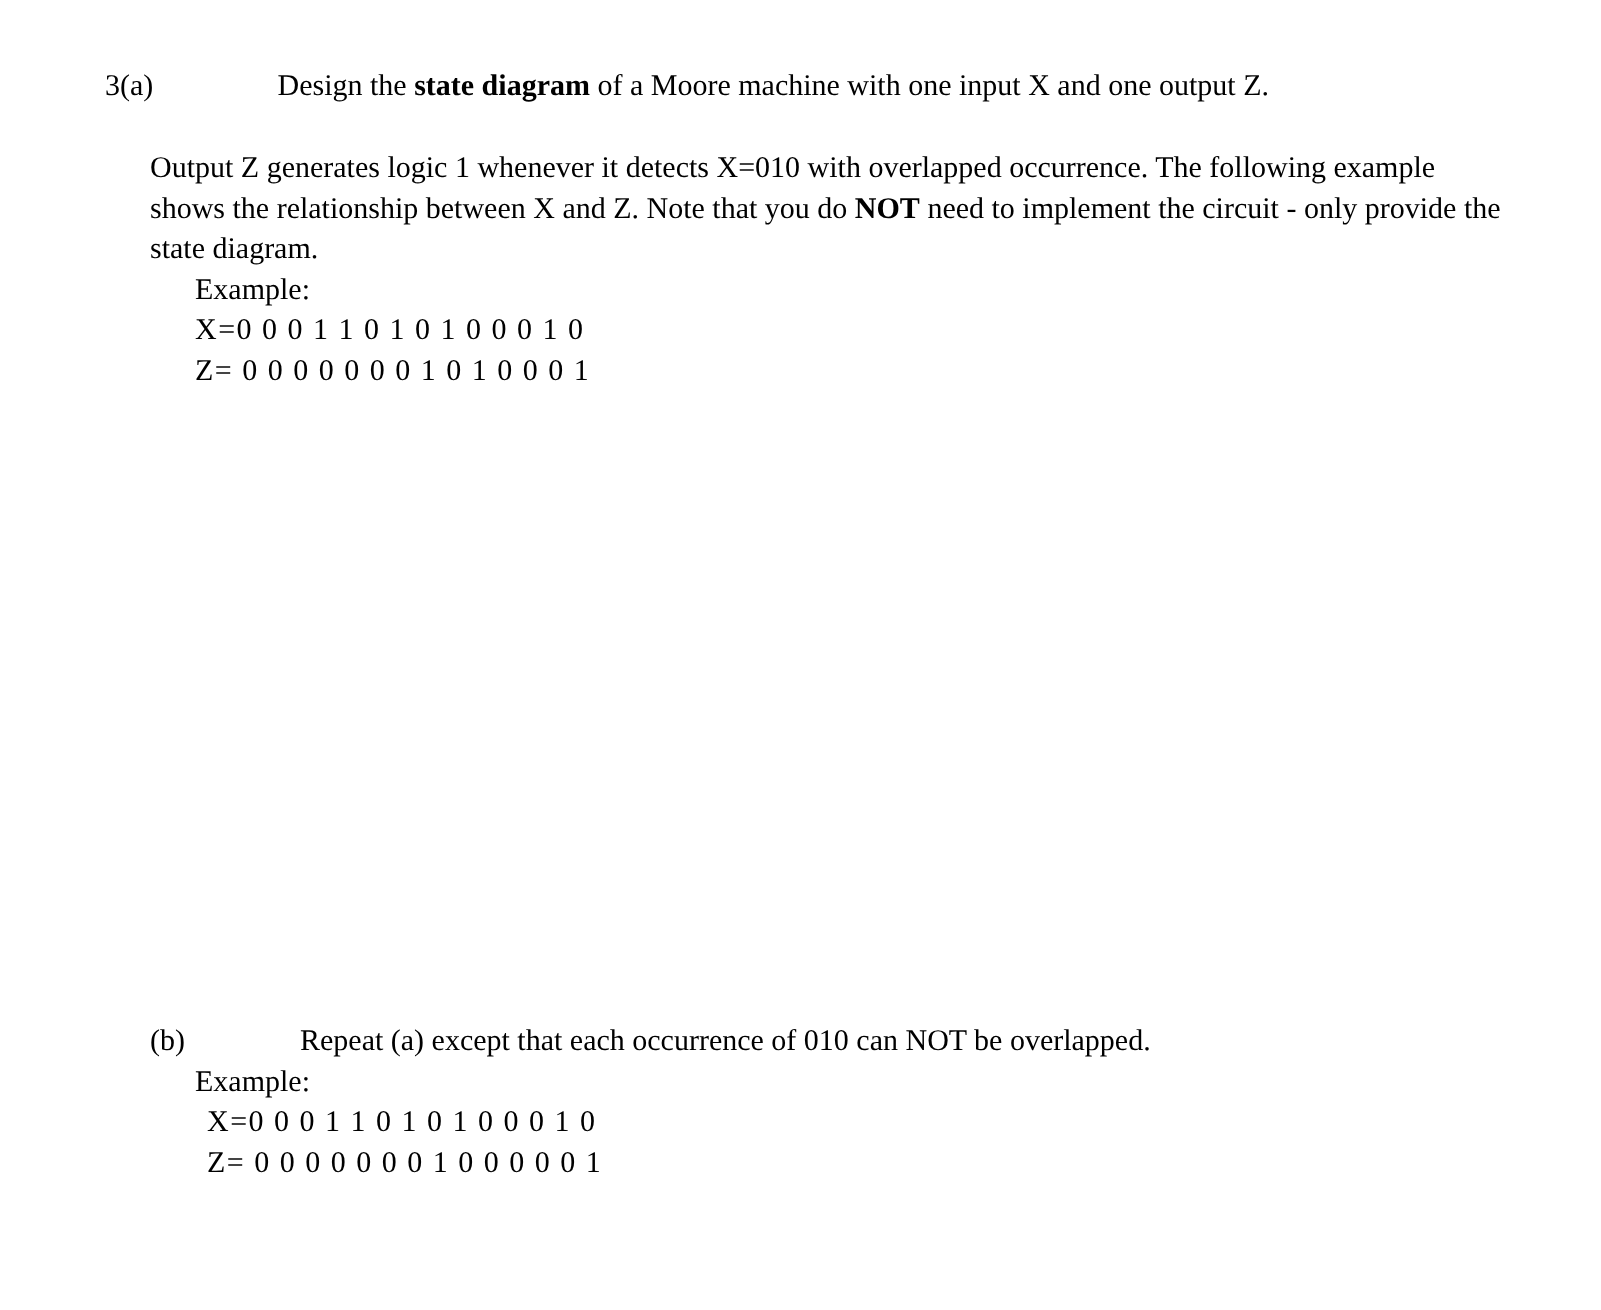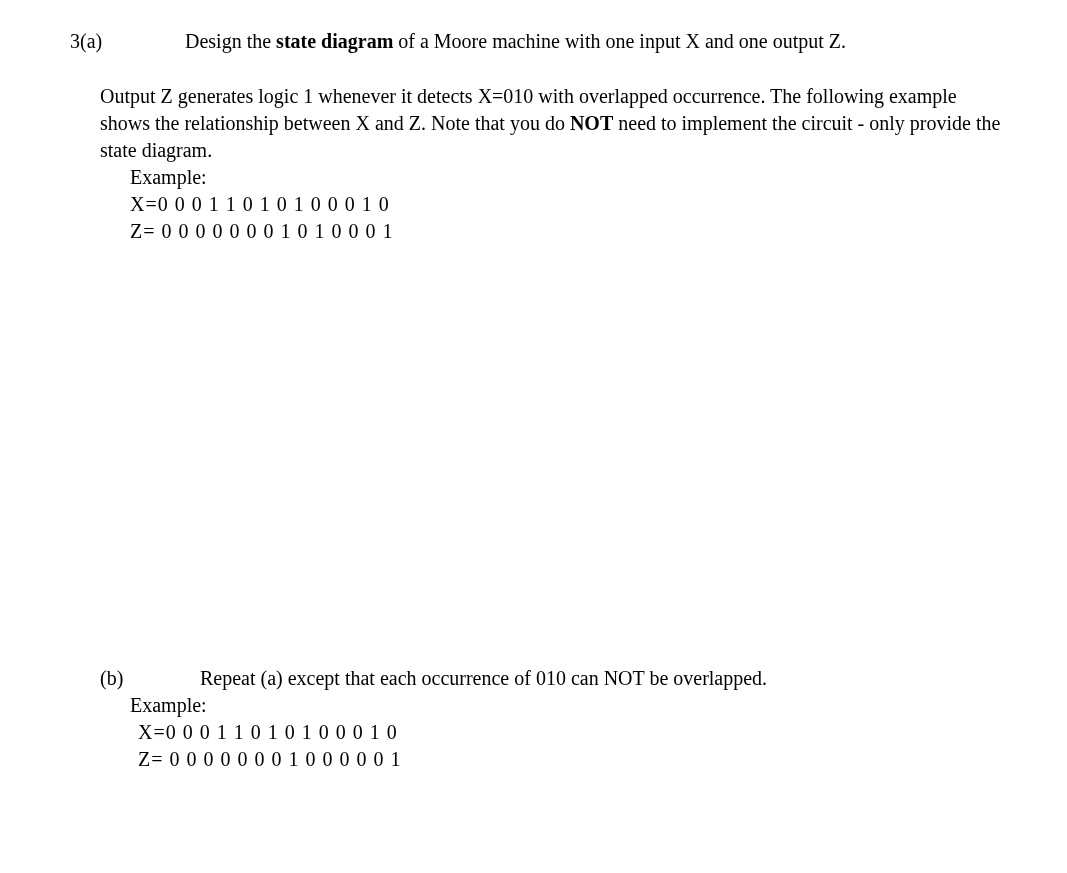--- a/index.html
+++ b/index.html
@@ -7,21 +7,21 @@
     font-size: 20px;
     color: #000;
     background: #fff;
     margin: 0;
     padding: 0;
     width: 1067px;
     height: 873px;
     line-height: 1.35;
   }
   .page {
-    padding: 28px 60px 0 70px;
+    padding: 44px 60px 0 70px;
   }
   .q-label {
     display: inline-block;
     width: 115px;
     vertical-align: top;
   }
   .part-a-first {
     
   }
   .body-indent {

